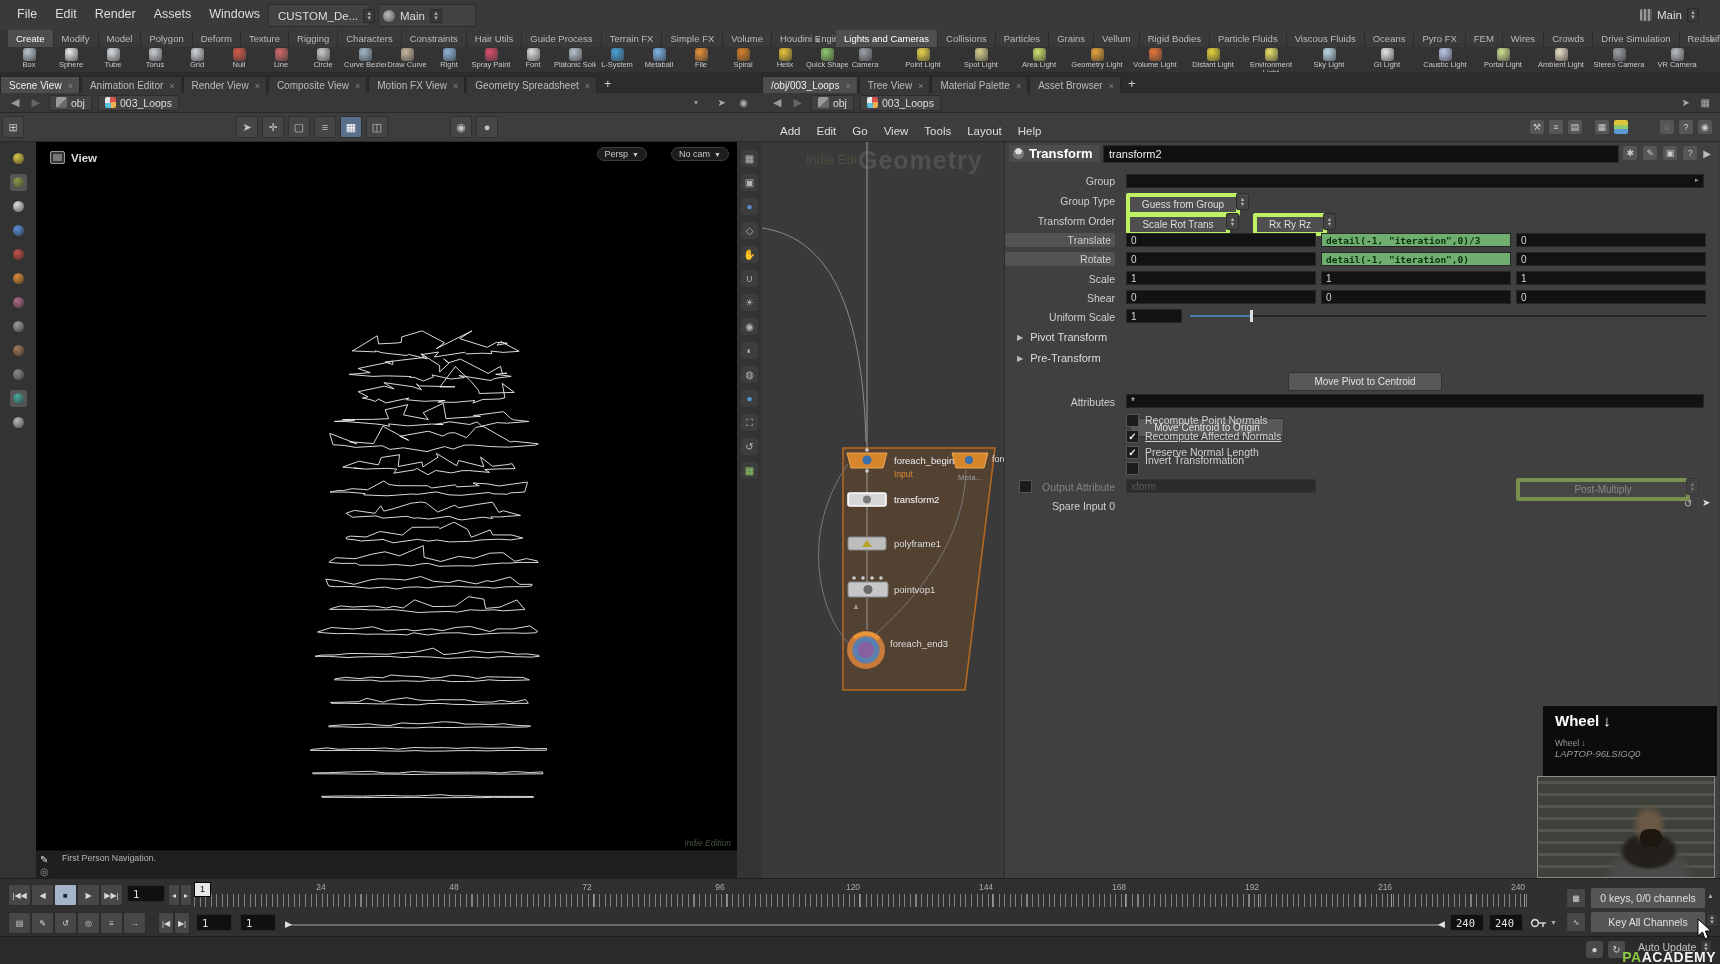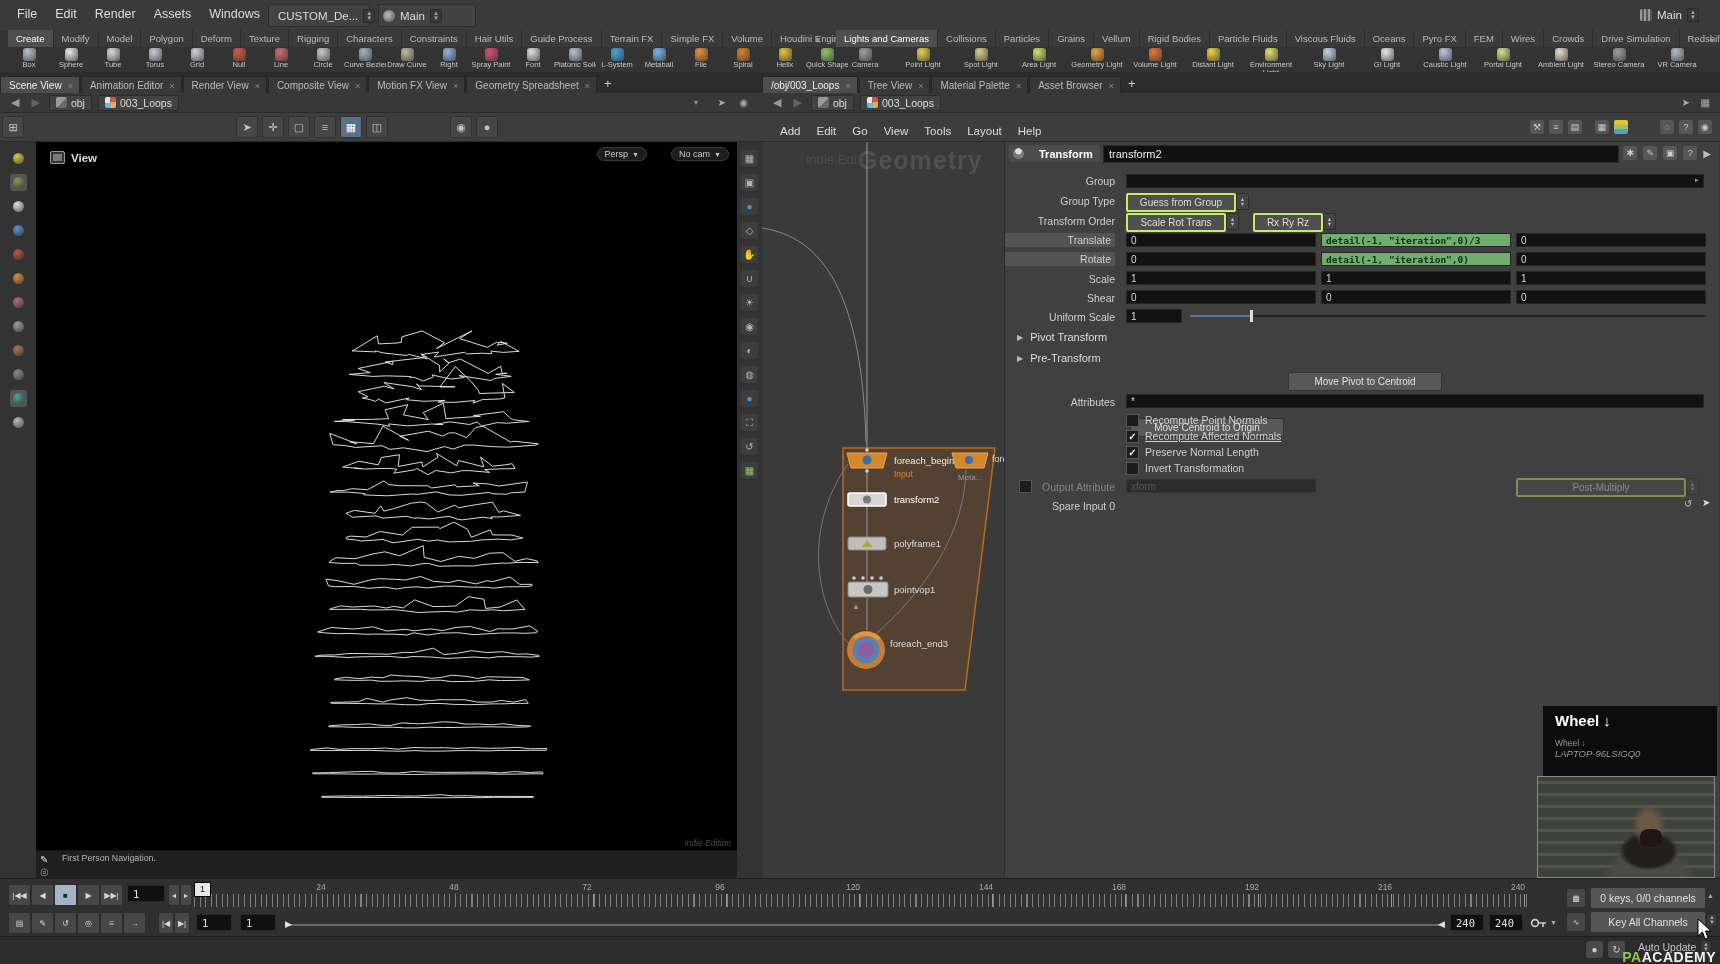--- a/index.html
+++ b/index.html
@@ -66,35 +66,35 @@
   .wm-big{position:absolute;left:96px;top:4px;font-size:25px;font-weight:bold;color:#505050;letter-spacing:1px;}
   .wm-small{position:absolute;left:44px;top:10px;font-size:13px;color:#48503f;}
   
   #params{background:#404040;border-left:1px solid #2c2c2c;font-size:10.5px;}
   .plabel{position:absolute;width:110px;text-align:right;color:#cfcfcf;font-size:10.5px;}
   .plabel.keyed{background:#535353;border-radius:2px;padding:1px 4px 1px 10px;right:0;}
   .pfield{position:absolute;height:14px;background:#121212;border:1px solid #262626;color:#d6d6d6;
           font-size:10px;padding:0 4px;line-height:14px;box-sizing:border-box;overflow:hidden;white-space:nowrap;}
   .pfield.green{background:#6fae6f;color:#07300a;font-family:"DejaVu Sans Mono",monospace;font-weight:bold;font-size:9.5px;}
   .pfield.mono{font-family:"DejaVu Sans Mono",monospace;font-weight:bold;background:#0a0a0a;color:#f2f2f2;}
-  .dd{position:absolute;height:15px;background:#4f4f4f;border:2px solid #bef264;border-radius:2px;color:#ddd;
+  .dd{position:absolute;height:15px;background:#4f4f4f;border:4px solid #bef264;border-radius:2px;color:#ddd;
       font-size:10px;line-height:15px;text-align:center;}
   .mini-stepper{position:absolute;width:11px;height:15px;background:#454545;border:1px solid #2e2e2e;border-radius:2px;
       font-size:5.5px;color:#bbb;display:flex;flex-direction:column;align-items:center;justify-content:center;line-height:5px;}
   .section{position:absolute;display:flex;gap:7px;align-items:center;color:#ddd;font-size:11px;}
   .tri{color:#bbb;font-size:8px;}
   .pbtn{position:absolute;height:17px;background:#585858;border:1px solid #333;border-radius:2px;color:#e2e2e2;
         font-size:10px;text-align:center;line-height:17px;}
   .cb{position:absolute;width:11px;height:11px;background:#1c1c1c;border:1px solid #555;display:flex;
       align-items:center;justify-content:center;color:#efefef;font-size:10px;font-weight:bold;}
   .cblabel{position:absolute;color:#cfcfcf;font-size:10.5px;}
   .dim{opacity:0.45;}
   #param-header{position:absolute;left:0;top:3px;width:100%;height:19px;}
   .type-chip{position:absolute;left:4px;top:0;height:17px;background:#4c4c4c;border-radius:2px;display:flex;
-             align-items:center;gap:15px;padding:0 7px 0 4px;color:#fff;font-weight:bold;font-size:11px;}
+             align-items:center;gap:5px;padding:0 7px 0 4px;color:#fff;font-weight:bold;font-size:13px;}
   .person-ico{width:11px;height:11px;border-radius:50%;background:radial-gradient(circle at 50% 30%,#ddd 0 32%,#7a7a7a 36% 100%);}
   #node-name{position:absolute;left:98px;top:0;width:504px;height:16px;background:#101010;border:1px solid #2a2a2a;
              color:#eee;font-size:11px;padding:0 5px;line-height:16px;}
   .hicons{position:absolute;right:8px;top:1px;display:flex;gap:6px;}
   .hico{width:14px;height:14px;border-radius:2px;background:#565656;display:flex;align-items:center;
         justify-content:center;font-size:9px;color:#ccc;}
   
   .uslider{position:absolute;height:14px;}
   .uslider .track{position:absolute;left:0;right:0;top:6px;height:2px;background:#252525;}
   .uslider .fill{position:absolute;left:0;top:6px;height:2px;background:#4a7ba6;}
@@ -677,21 +677,21 @@
   <div class="plabel" style="left:0;top:254px;">Attributes</div>
   <div class="pfield" style="left:121px;top:252px;width:578px;">*</div>
   <div id="param-checkboxes">
       <div class="cb" style="left:121px;top:272px;"></div>
             <div class="cblabel" style="left:140px;top:272px;">Recompute Point Normals</div>
       <div class="cb" style="left:121px;top:288px;">✓</div>
             <div class="cblabel" style="left:140px;top:288px;text-decoration:underline;">Recompute Affected Normals</div>
       <div class="cb" style="left:121px;top:304px;">✓</div>
             <div class="cblabel" style="left:140px;top:304px;">Preserve Normal Length</div>
       <div class="cb" style="left:121px;top:320px;"></div>
-            <div class="cblabel" style="left:140px;top:320px;">Invert Transformation</div>
+            <div class="cblabel" style="left:140px;top:312px;">Invert Transformation</div>
     </div>
 
   <div class="cb" style="left:14px;top:338px;opacity:1;"></div>
   <div class="dim">
     <div class="plabel" style="left:0;top:339px;">Output Attribute</div>
     <div class="pfield" style="left:121px;top:337px;width:190px;color:#777;">xform</div>
     <div class="dd" style="left:511px;top:336px;width:166px;">Post-Multiply</div>
     <div class="mini-stepper" style="left:681px;top:336px;">
         <span>▲</span>
         <span>▼</span>

